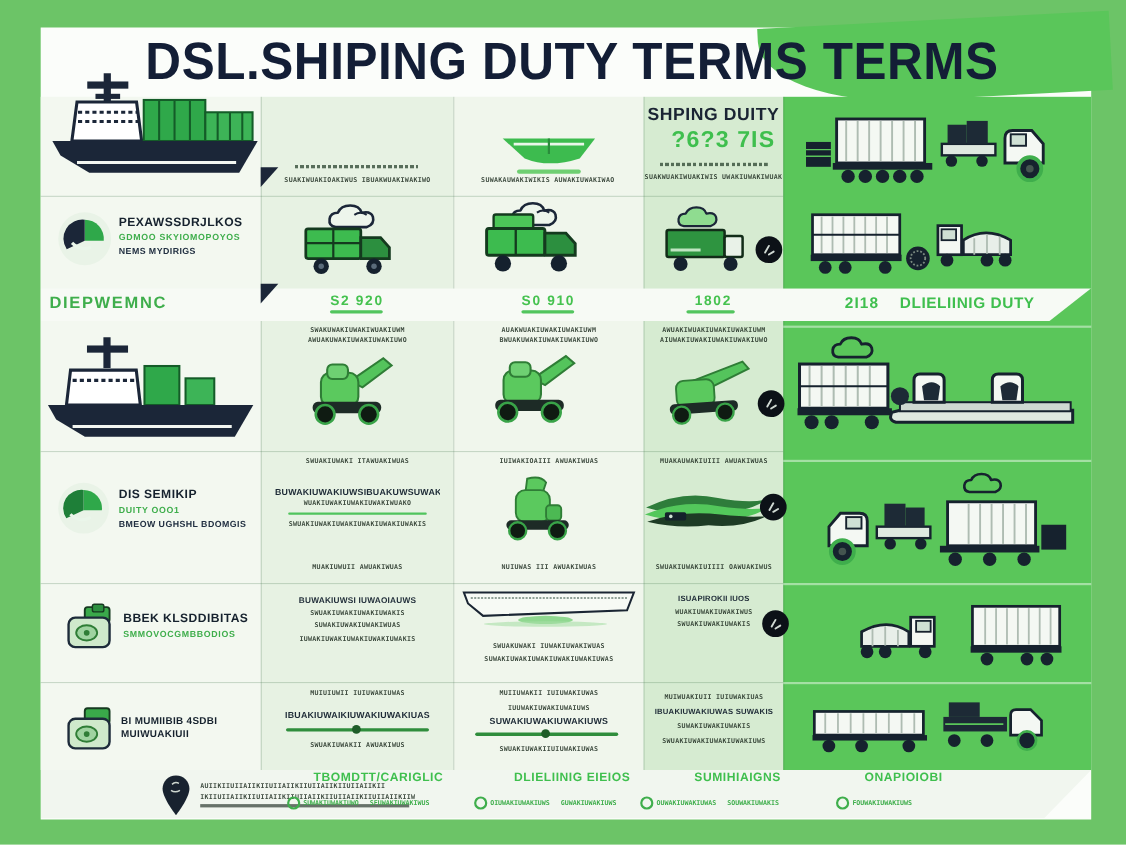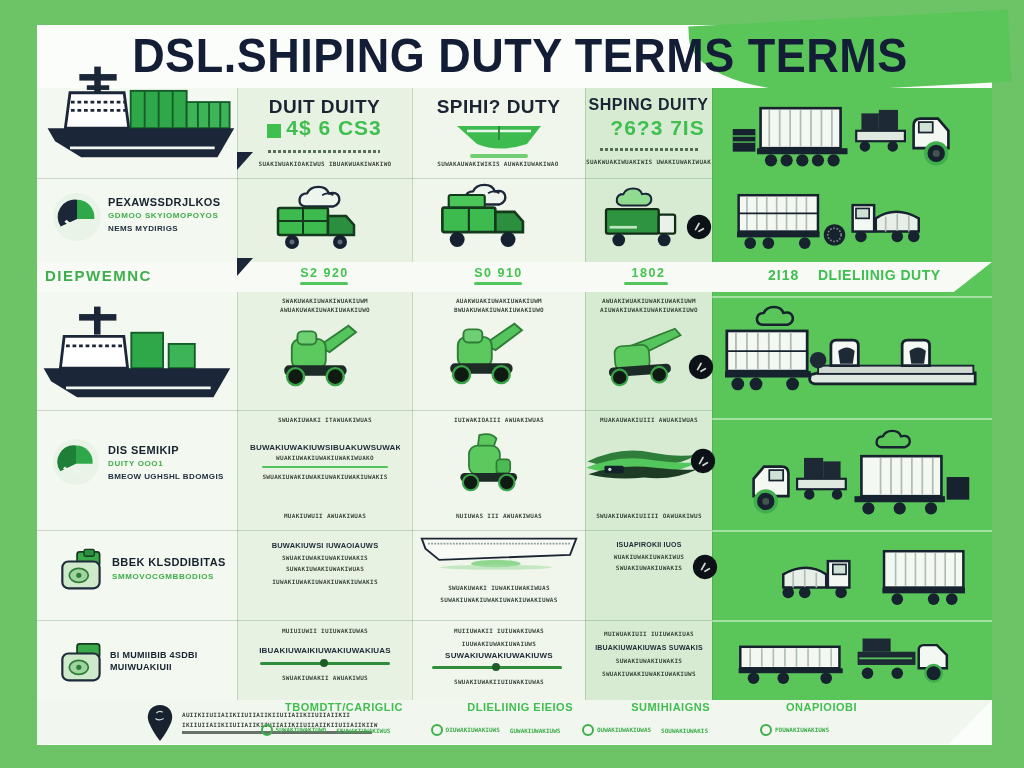--- a/index.html
+++ b/index.html
@@ -93,28 +93,23 @@
         <rect x="155" y="44" width="46" height="28" fill="#3db457"></rect>
         <line x1="167" y1="44" x2="167" y2="72"></line>
           <line x1="179" y1="44" x2="179" y2="72"></line>
           <line x1="191" y1="44" x2="191" y2="72"></line>
       </g>
       <polygon points="6,72 206,72 188,103 42,103 14,86" fill="#1b2638"></polygon>
       <line x1="30" y1="93" x2="185" y2="93" stroke="#f2f6f1" stroke-width="3"></line>
     </svg>
   </div>
 
-  <div class="abs htitle" style="left:237px;top:96px;width:175px">DUIT DUITY</div>
-  <div class="abs" style="left:237px;top:116px;width:175px;text-align:center">
-    <span class="gsq"></span><span class="hsub">4$ 6 CS3</span>
-  </div>
   <div class="abs rule" style="left:268px;top:150px;width:112px"></div>
   <div class="abs t" style="left:240px;top:160px;width:170px">SUAKIWUAKIOAKIWUS IBUAKWUAKIWAKIWO</div>
 
-  <div class="abs htitle" style="left:412px;top:96px;width:173px">SPIHI? DUTY</div>
   <div class="abs" style="left:453px;top:118px;width:92px;height:36px">
     <svg width="92" height="36" viewBox="0 0 92 36">
       <path d="M4,8 L88,8 L74,26 Q46,35 24,26 Z" fill="#3dbb4f"></path>
       <line x1="14" y1="13" x2="78" y2="13" stroke="#eaf6ea" stroke-width="2.5"></line>
       <line x1="46" y1="8" x2="46" y2="22" stroke="#2a8c3c" stroke-width="2"></line>
     </svg>
   </div>
   <div class="abs" style="left:470px;top:154px;width:58px;height:4px;background:#6fcf72;border-radius:2px"></div>
   <div class="abs t" style="left:414px;top:160px;width:168px">SUWAKAUWAKIWIKIS AUWAKIUWAKIWAO</div>
 

